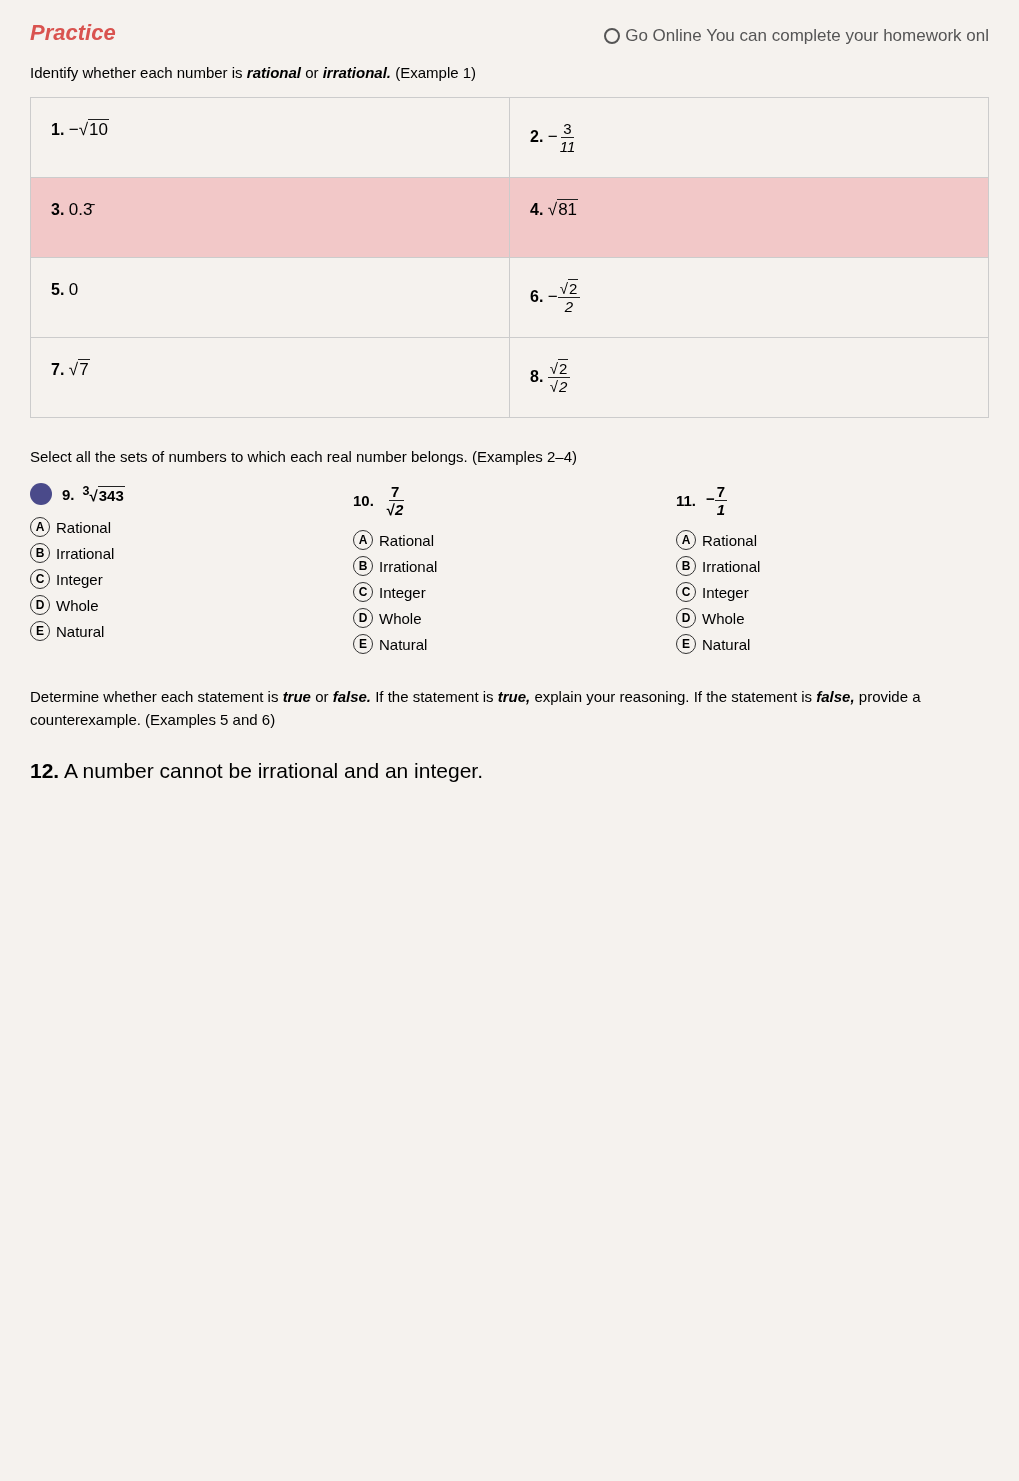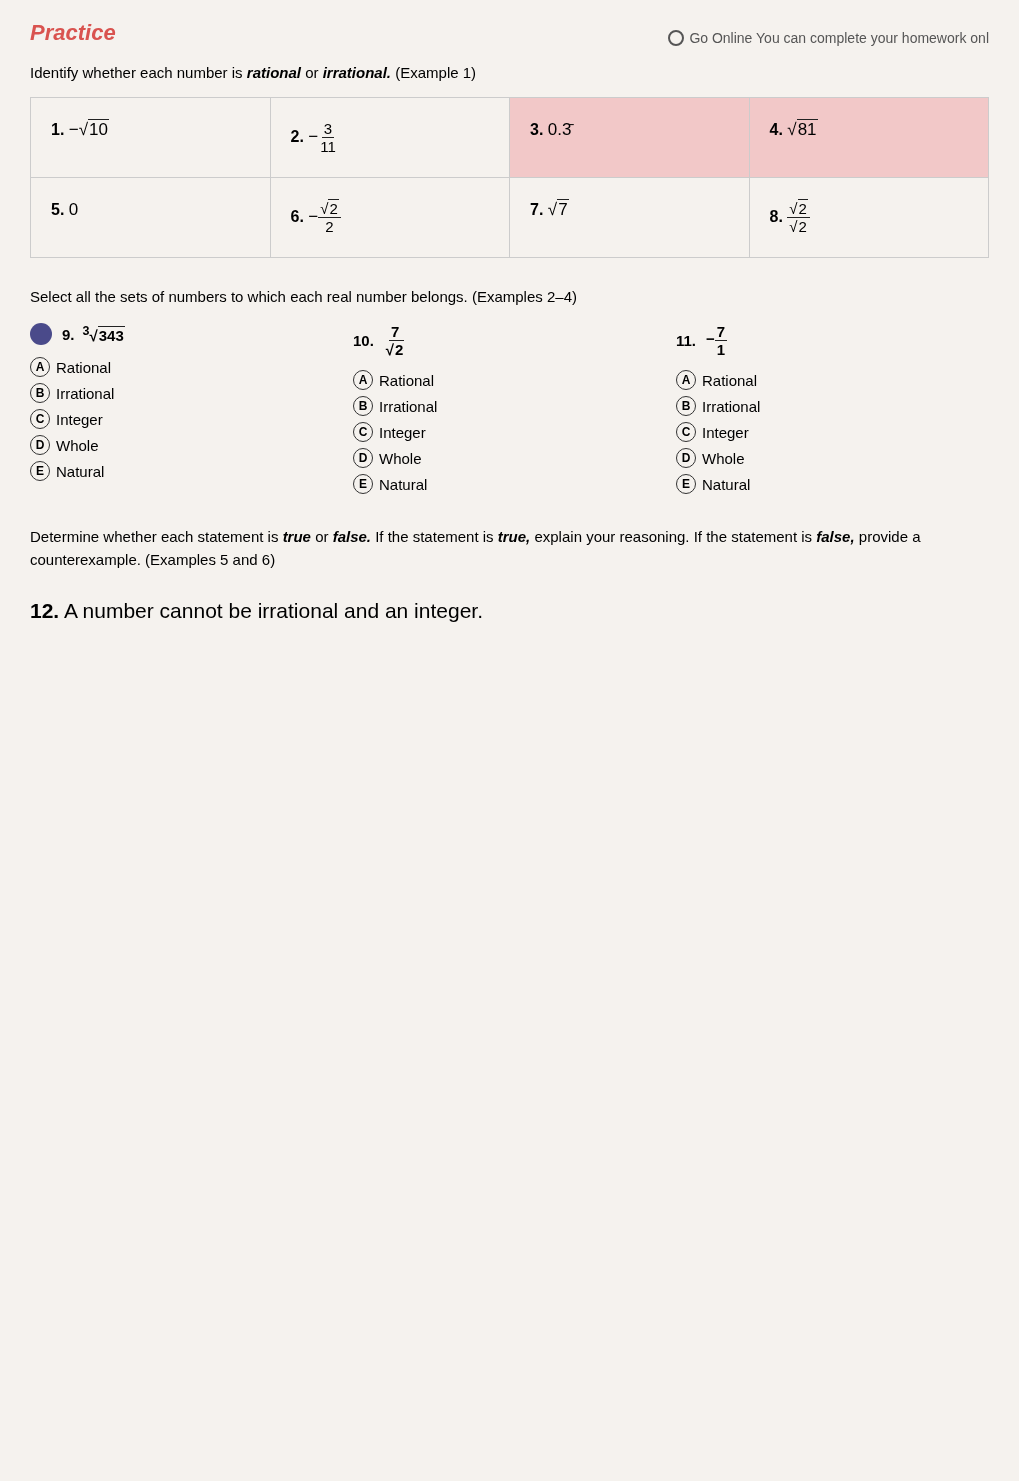--- a/index.html
+++ b/index.html
@@ -23,21 +23,21 @@
       align-items: flex-end;
       margin-bottom: 18px;
     }
     .practice-title {
       color: #d9534f;
       font-style: italic;
       font-weight: bold;
       font-size: 22px;
     }
     .go-online {
-      font-size: 14px;
+      font-size: 17px;
       color: #555;
       display: flex;
       align-items: center;
       gap: 5px;
     }
     .go-online-icon {
       width: 16px;
       height: 16px;
       border-radius: 50%;
       border: 2px solid #555;
@@ -47,21 +47,21 @@
       font-size: 15px;
       margin-bottom: 16px;
       font-weight: normal;
     }
     .section-instruction em {
       font-style: italic;
       font-weight: bold;
     }
     .problems-grid {
       display: grid;
-      grid-template-columns: 1fr 1fr 1fr 1fr;
+      grid-template-columns: 1fr 1fr;
       border-top: 1px solid #ccc;
       border-left: 1px solid #ccc;
       margin-bottom: 30px;
     }
     .problem-cell {
       border-right: 1px solid #ccc;
       border-bottom: 1px solid #ccc;
       padding: 22px 20px 22px 20px;
       min-height: 80px;
       font-size: 16px;
@@ -84,20 +84,21 @@
       font-size: 15px;
     }
     .fraction .num {
       border-bottom: 1.5px solid #222;
       padding: 0 2px;
       text-align: center;
     }
     .fraction .den {
       padding: 0 2px;
       text-align: center;
+      font-style: italic;
     }
 
     .section2-title {
       font-size: 15px;
       font-weight: bold;
       margin-bottom: 18px;
     }
     .section2-title span {
       font-weight: normal;
     }

